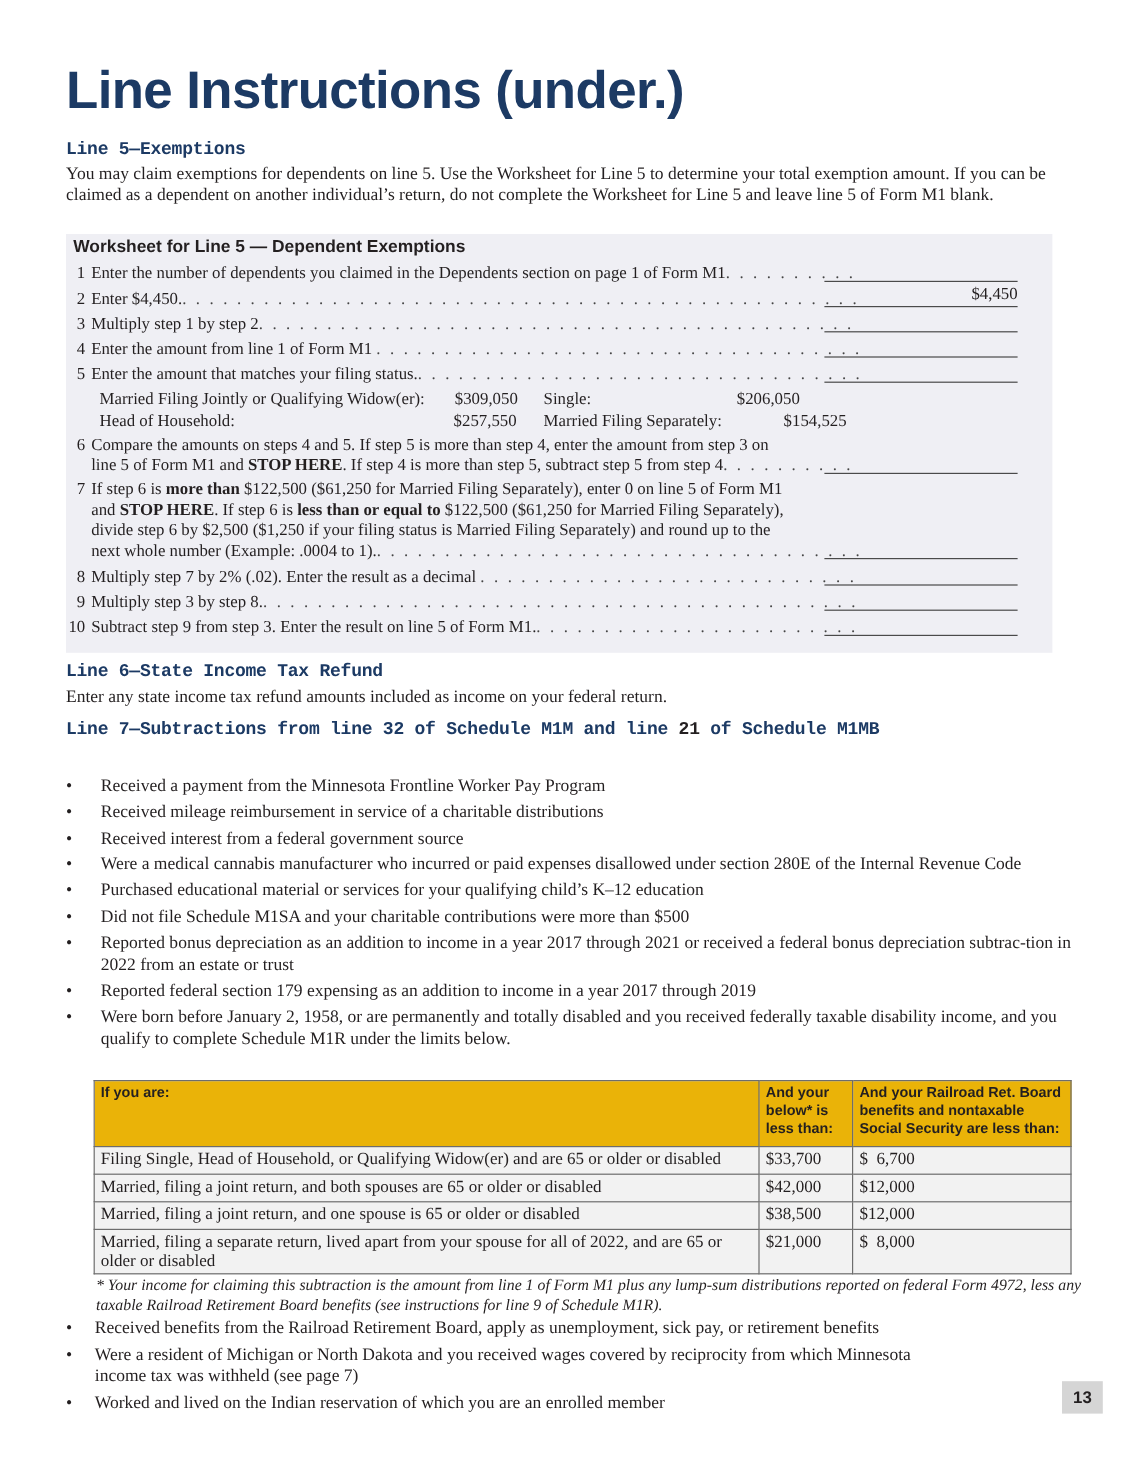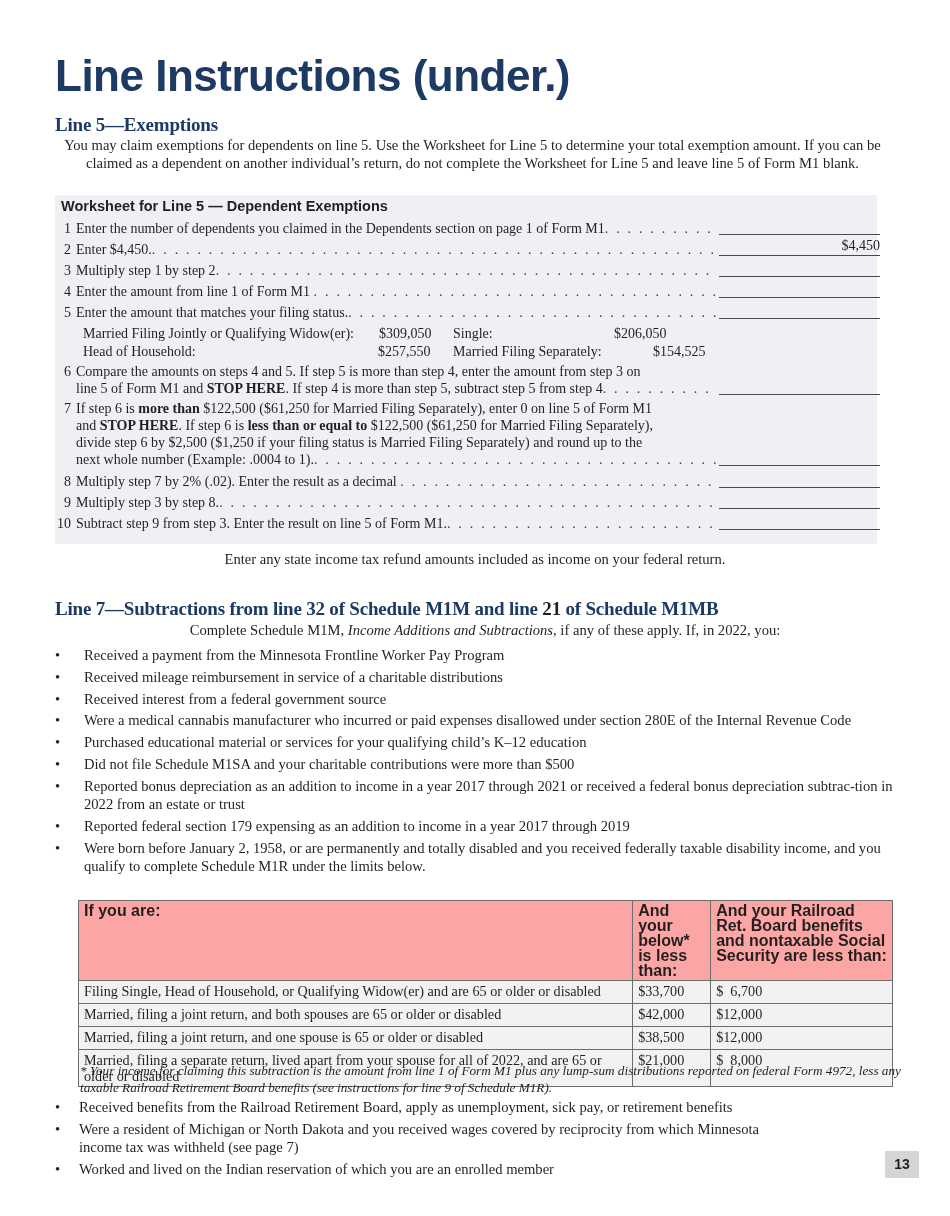--- a/index.html
+++ b/index.html
@@ -6,46 +6,46 @@
     body {
       width: 950px; height: 1216px; position: relative; overflow: hidden;
       font-family: "Liberation Serif", serif; color: #231f20;
     }
     .page-title {
       position: absolute; left: 55px; top: 50px; margin: 0;
       font-family: "Liberation Sans", sans-serif; font-weight: bold;
       font-size: 44px; letter-spacing: -0.5px; color: #1c3a64; line-height: 52px;
     }
     h2.sec {
-      margin: 0; font-family: Liberation Serif, serif; font-weight: bold;
-      font-size: 19px; color: #1c3a64; line-height: 22px; letter-spacing: -0.2px;
+      margin: 0; font-family: Liberation Mono, monospace; font-weight: bold;
+      font-size: 15px; color: #1c3a64; line-height: 22px; letter-spacing: -0.2px;
     }
     h2.sec .blk { color: #231f20; }
-    p.body { margin: 0; font-size: 14.6px; line-height: 17.5px; text-align: center; }
+    p.body { margin: 0; font-size: 14.6px; line-height: 17.5px; }
     .abs { position: absolute; left: 55px; }
     #sec5 { top: 114px; width: 835px; }
     #sec5 p.body { margin-top: 1px; }
 
     
     .worksheet {
       position: absolute; left: 55px; top: 195px; width: 822px; height: 349px;
       background: #efeff4;
     }
     .ws-title {
       position: absolute; left: 6px; top: 3px;
       font-family: "Liberation Sans", sans-serif; font-weight: bold; font-size: 14.5px;
     }
     .ws-row {
       position: absolute; left: 0; width: 839px; font-size: 14px; line-height: 16.5px;
     }
     .ws-num { position: absolute; text-align: right; width: 16px; left: 0; }
     .ws-text { position: absolute; left: 21px; width: 640px; white-space: nowrap; overflow: hidden; }
     .ws-text .dots { letter-spacing: 2.2px; color: #444; }
     .ws-line {
-      position: absolute; left: 664px; width: 161px; height: 17px;
+      position: absolute; left: 632px; width: 161px; height: 17px;
       border-bottom: 1.3px solid #4a4a4a; text-align: right; font-size: 14px;
     }
     .status-grid { position: absolute; left: 28px; font-size: 14px; line-height: 17px; }
     .status-grid span { position: absolute; white-space: nowrap; }
 
     
     .bullet {
       position: absolute; left: 55px; width: 860px; font-size: 14.6px; line-height: 17.5px;
     }
     .bullet .dot { position: absolute; left: 0; }
@@ -53,22 +53,22 @@
 
     
     table.m1r {
       position: absolute; left: 78px; top: 900px; width: 815px;
       border-collapse: collapse; font-size: 14.2px;
     }
     table.m1r th, table.m1r td {
       border: 1px solid #6d6d6d; padding: 2px 5px; vertical-align: top; text-align: left;
     }
     table.m1r th {
-      background: #fca5a5; font-family: "Liberation Sans", sans-serif; font-weight: bold;
-      font-size: 16px; line-height: 15px; height: 50px;
+      background: #eab308; font-family: "Liberation Sans", sans-serif; font-weight: bold;
+      font-size: 12px; line-height: 15px; height: 50px;
     }
     table.m1r td { background: #f2f2f2; line-height: 16px; height: 18px; }
     .footnote {
       position: absolute; left: 80px; top: 1062px; width: 830px;
       font-style: italic; font-size: 13.2px; line-height: 17px;
     }
     .page-num {
       position: absolute; left: 885px; top: 1151px; width: 34px; height: 27px;
       background: #d5d5d5; font-family: "Liberation Sans", sans-serif; font-weight: bold;
       font-size: 14px; text-align: center; line-height: 27px;
@@ -151,26 +151,26 @@
     <span class="ws-line" style="top:-4px"></span>
   </div>
   <div class="ws-row" style="top:321px">
     <span class="ws-num">10</span>
     <span class="ws-text"><span>Subtract step 9 from step 3. Enter the result on line 5 of Form M1.</span><span class="dots">. . . . . . . . . . . . . . . . . . . . . . . . . . . . . . . . . . . . . . . . . . . . . . . . . . . . . . . . . . . . . . . . . . . . . . . . . . . . . . . . . . . . . . . . . . . . . . . . . . . . . . . . .</span></span>
     <span class="ws-line" style="top:-4px"></span>
   </div>
 </div>
 
 <section class="abs" style="top:549px; width:840px">
+  <h2 class="sec">Line 6—State Income Tax Refund</h2>
   <p class="body" style="margin-top:2px">Enter any state income tax refund amounts included as income on your federal return.</p>
 </section>
 
 <section class="abs" style="top:598px; width:860px">
   <h2 class="sec"><span>Line 7—Subtractions from line 32 of Schedule M1M and line </span><span class="blk">21</span><span> of Schedule M1MB</span></h2>
-  <p class="body" style="margin-top:2px"><span>Complete Schedule M1M, </span><i>Income Additions and Subtractions</i><span>, if any of these apply. If, in 2022, you:</span></p>
 </section>
 
 <div class="bullet" style="top:647px">
     <span class="dot">•</span>
     <span class="txt">Received a payment from the Minnesota Frontline Worker Pay Program</span>
   </div>
 <div class="bullet" style="top:669px">
     <span class="dot">•</span>
     <span class="txt">Received mileage reimbursement in service of a charitable distributions</span>
   </div>

